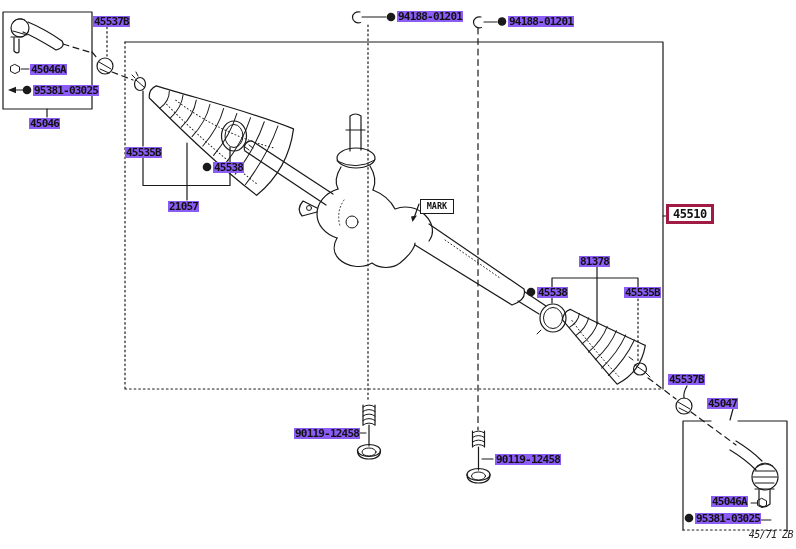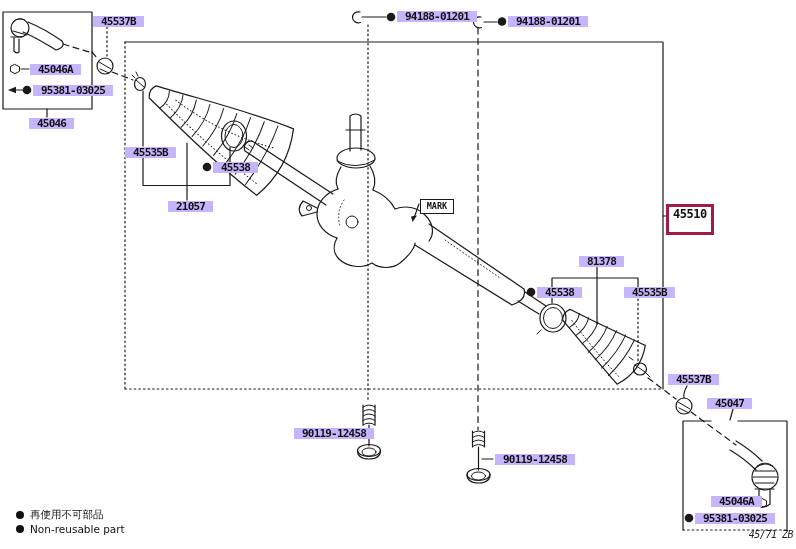--- a/index.html
+++ b/index.html
@@ -6,27 +6,27 @@
   #stage{position:relative;width:796px;height:549px;background:#ffffff;overflow:hidden;
          font-family:"DejaVu Sans Mono", monospace;}
   #art{position:absolute;left:0;top:0;}
   .ln{stroke:#1a1a1a;stroke-width:1.2;fill:none;stroke-linecap:round;stroke-linejoin:round}
   .thin{stroke-width:1}
   .dt{stroke-dasharray:1.6 3}
   .dsh{stroke-dasharray:6 4.5}
   .stp{stroke-dasharray:1 2.6;stroke-width:.9}
   .fil{fill:#1a1a1a;stroke:none}
   .plabel{position:absolute;font:bold 11px "DejaVu Sans Mono", monospace;letter-spacing:-0.8px;
-          color:#111;background:#c4b5fd;padding:0 8px;line-height:11px;white-space:nowrap;}
+          color:#111;background:#8b5cf6;padding:0 1px;line-height:11px;white-space:nowrap;}
   .markbox{position:absolute;width:32px;height:13px;border:1.2px solid #1a1a1a;background:#fff;
            font:bold 8.5px "DejaVu Sans Mono", monospace;letter-spacing:0;color:#111;
            text-align:center;line-height:13px;}
   .hlbox{position:absolute;border:3.2px solid #a11c45;background:#fff;color:#111;
          font:bold 12px "DejaVu Sans Mono", monospace;letter-spacing:-0.5px;
-         padding:1px 4px 11px 4px;line-height:13px;}
+         padding:1px 4px 0 4px;line-height:13px;}
   .legend{position:absolute;left:16px;top:508px;}
   .lrow{display:flex;align-items:center;height:13px;margin-bottom:1px;}
   .ldot{width:8px;height:8px;border-radius:50%;background:#111;margin-right:6px;flex:none;}
   .lrow span.txt{font:10.5px "DejaVu Sans", sans-serif;color:#111;white-space:nowrap;}
   .pagecode{position:absolute;right:3px;top:529px;font:italic 10px "DejaVu Sans Mono", monospace;
             color:#222;letter-spacing:-0.5px;margin-left:33px;}
 </style>
 </head>
 <body>
 
@@ -212,26 +212,16 @@
 <div class="plabel" style="left:707px;top:398px">45047</div>
 <div class="plabel" style="left:711px;top:496px">45046A</div>
 <div class="plabel" style="left:695px;top:513px">95381-03025</div>
 <div class="plabel" style="left:294px;top:428px">90119-12458</div>
 <div class="plabel" style="left:495px;top:454px">90119-12458</div>
 
 <div class="markbox" style="left:420px;top:199px">MARK</div>
 
 <div class="hlbox" style="left:666px;top:204px">45510</div>
 
-<div class="legend">
-  <div class="lrow">
-    <span class="ldot"></span>
-    <span class="txt">再使用不可部品</span>
-  </div>
-  <div class="lrow">
-    <span class="ldot"></span>
-    <span class="txt">Non-reusable part</span>
-  </div>
+
+<div class="pagecode">45/71 ZB</div>
+
 </div>
 
-<div class="pagecode">45/71 ZB</div>
-
-</div>
-
 </body></html>

